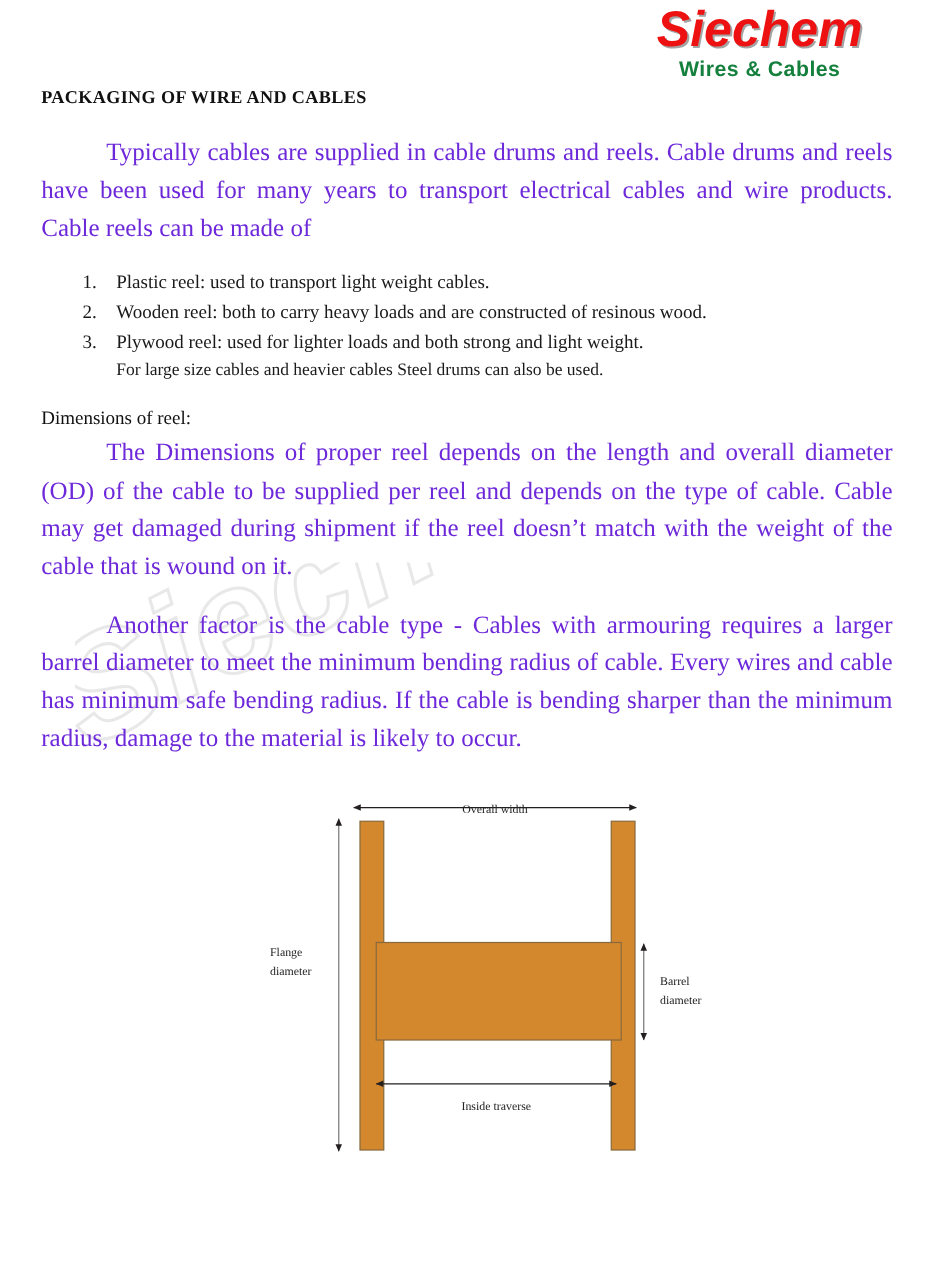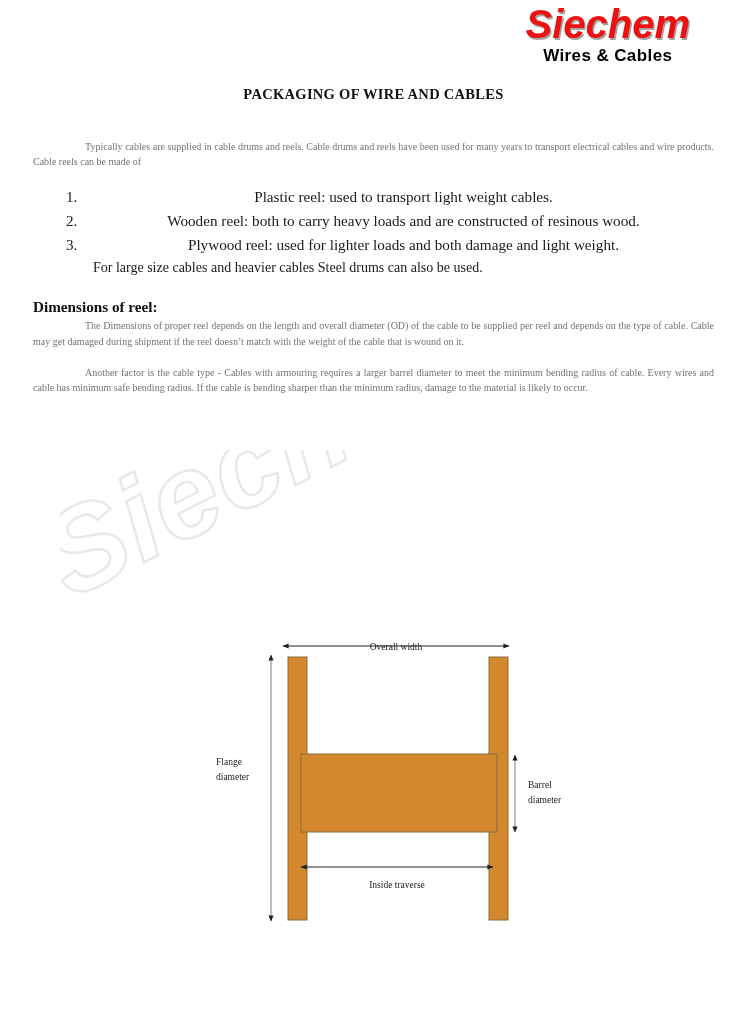--- a/index.html
+++ b/index.html
@@ -56,83 +56,82 @@
     font-style: italic;
     color: #ee1111;
     letter-spacing: 0px;
     line-height: 1.0;
     text-shadow: 1.5px 1.5px 0 rgba(90,90,90,0.55);
   }
   .logo-sub {
     font-family: "Liberation Sans", sans-serif;
     font-size: 17px;
     font-weight: bold;
-    color: #000000;
+    color: #15803d;
     letter-spacing: 0.4px;
     margin-top: 3px;
     line-height: 1.0;
   }
 
   
   .doc {
     position: relative;
     z-index: 2;
     padding: 0 33px 0 33px;
   }
   .doc-title {
-    text-align: center;
+    text-align: left;
     font-family: "Liberation Serif", serif;
     font-weight: bold;
     font-size: 14.5px;
     letter-spacing: 0.3px;
-    margin: 16px;
+    margin: 0;
     padding-top: 70px;
     color: #111;
   }
   p.body-para {
-    font-size: 10px;
+    font-size: 20px;
     line-height: 1.52;
     text-align: justify;
     margin: 0;
     text-indent: 52px;
-    color: #737373;
+    color: #6d28d9;
   }
   .spacer-lg { height: 20px; }
   .spacer-md { height: 16px; }
 
   ol.reel-list {
     margin: 0;
     padding: 0 0 0 60px;
     list-style: none;
     counter-reset: reelitem;
   }
   ol.reel-list li {
     position: relative;
     font-size: 15.2px;
     line-height: 1.58;
     counter-increment: reelitem;
     color: #1a1a1a;
-    text-align: center;
   }
   ol.reel-list li:before {
     content: counter(reelitem) ".";
     position: absolute;
     left: -27px;
     width: 22px;
     text-align: left;
   }
   .sub-line {
     font-size: 14px;
     line-height: 1.58;
     padding-left: 60px;
     color: #1a1a1a;
   }
   .section-head {
     font-size: 15.2px;
-    font-weight: bold;
+    font-weight: normal;
     line-height: 1.5;
     color: #111;
   }
 
   
   .diagram-wrap {
     position: absolute;
     left: 0;
     top: 620px;
     width: 747px;
@@ -165,21 +164,21 @@
 
     <div class="spacer-lg"></div>
 
     <p class="body-para">Typically cables are supplied in cable drums and reels. Cable drums and reels have been used for many years to transport electrical cables and wire products. Cable reels can be made of</p>
 
     <div class="spacer-md"></div>
 
     <ol class="reel-list">
       <li>Plastic reel: used to transport light weight cables.</li>
       <li>Wooden reel: both to carry heavy loads and are constructed of resinous wood.</li>
-      <li>Plywood reel: used for lighter loads and both damage and light weight.</li>
+      <li>Plywood reel: used for lighter loads and both strong and light weight.</li>
     </ol>
     <div class="sub-line">For large size cables and heavier cables Steel drums can also be used.</div>
 
     <div class="spacer-md"></div>
 
     <div class="section-head">Dimensions of reel:</div>
 
     <p class="body-para">The Dimensions of proper reel depends on the length and overall diameter (OD) of the cable to be supplied per reel and depends on the type of cable. Cable may get damaged during shipment if the reel doesn’t match with the weight of the cable that is wound on it.</p>
 
     <div class="spacer-md"></div>

